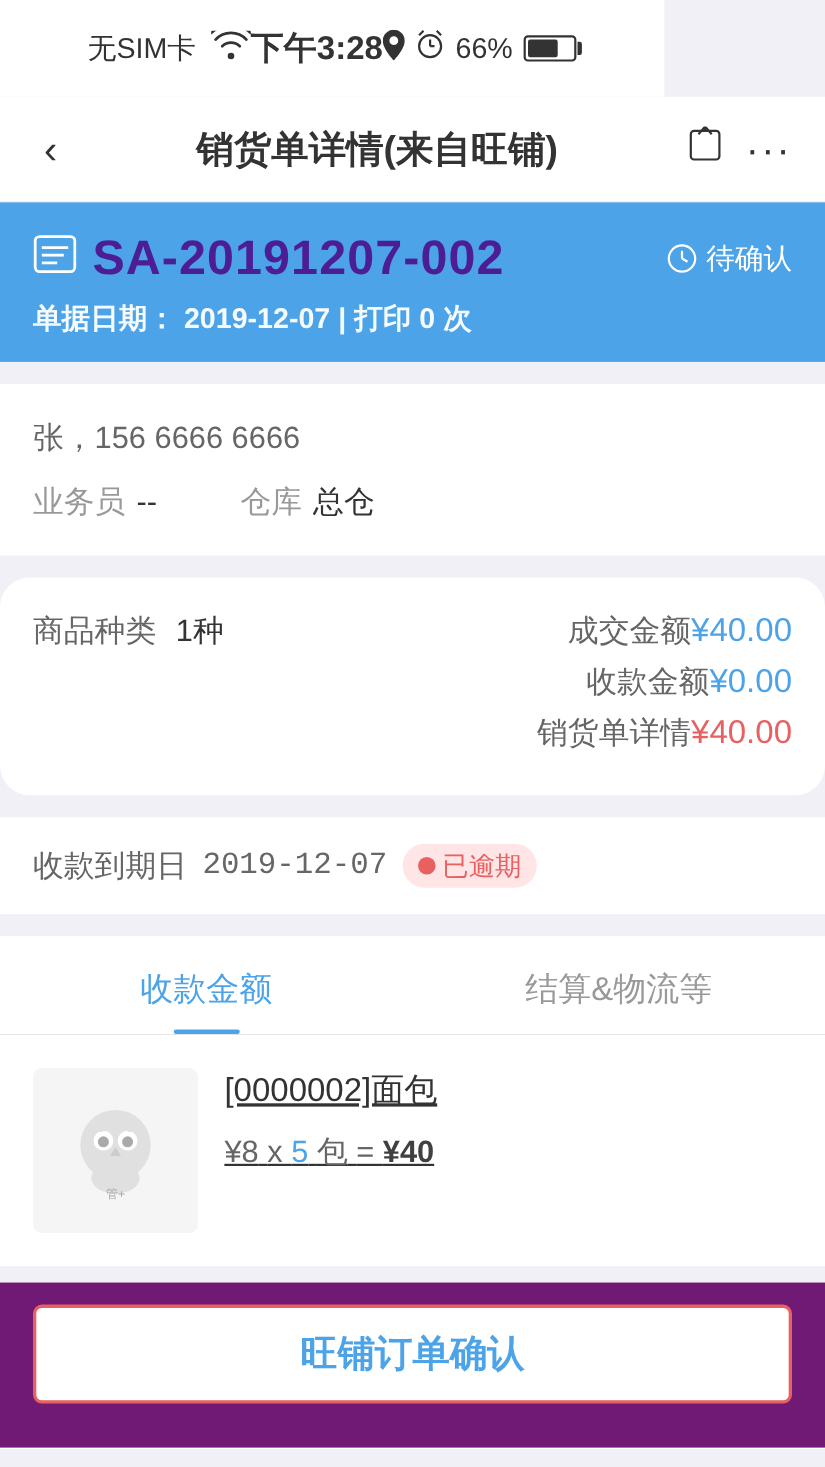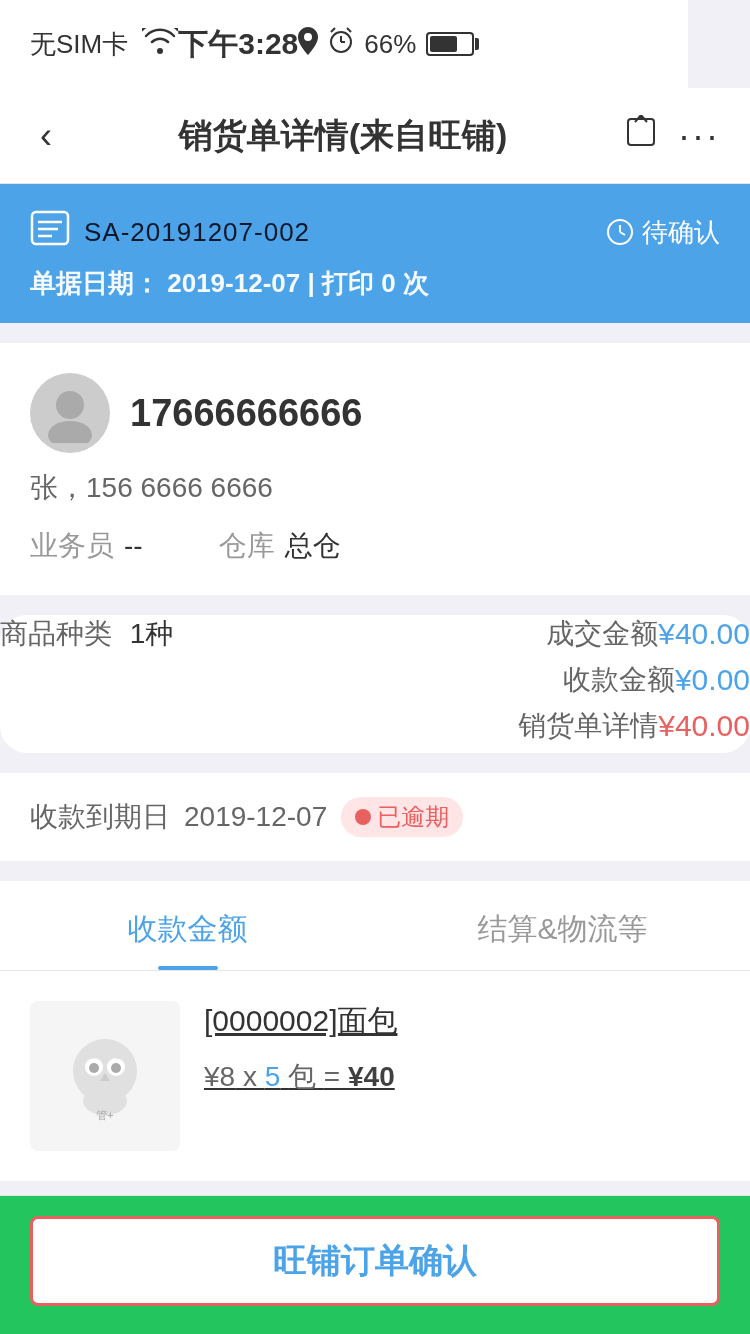--- a/index.html
+++ b/index.html
@@ -8,26 +8,26 @@
       width: 750px;
       min-height: 1334px;
       font-family: -apple-system, "PingFang SC", "Helvetica Neue", Arial, sans-serif;
       background: #f0f0f6;
       font-size: 28px;
       color: #333;
     }
 
     
     .status-bar {
-      width: 688px;
+      width: 604px;
       height: 88px;
       background: #fff;
       display: flex;
       align-items: center;
-      justify-content: flex-start;
+      justify-content: center;
       padding: 0 30px;
       font-size: 26px;
       font-weight: 500;
     }
     .status-left { display: flex; align-items: center; gap: 14px; }
     .status-center { font-size: 30px; font-weight: 600; }
     .status-right { display: flex; align-items: center; gap: 10px; font-size: 26px; }
     .battery-icon {
       width: 48px; height: 24px;
       border: 2px solid #333;
@@ -99,23 +99,23 @@
       align-items: center;
       justify-content: space-between;
       margin-bottom: 12px;
     }
     .order-id-row {
       display: flex;
       align-items: center;
       gap: 14px;
     }
     .order-id {
-      font-size: 26px;
-      font-weight: 400;
-      color: #0f172a;
+      font-size: 44px;
+      font-weight: 700;
+      color: #4c1d95;
       letter-spacing: 1px;
     }
     .order-status {
       display: flex;
       align-items: center;
       gap: 8px;
       color: #fff;
       font-size: 26px;
     }
     .order-date {
@@ -175,20 +175,21 @@
       font-size: 28px;
       color: #666;
     }
     .meta-label { color: #999; }
     .meta-value { color: #333; }
 
     
     .summary-section {
       background: #fff;
       margin-bottom: 20px;
+      padding: 30px;
       display: flex;
       align-items: flex-start;
       justify-content: space-between;
       border-radius: 27px;
     }
     .summary-left { font-size: 28px; color: #666; }
     .summary-left-value { font-size: 28px; color: #333; margin-left: 10px; }
     .summary-right { text-align: right; }
     .summary-row { display: flex; justify-content: flex-end; align-items: center; margin-bottom: 8px; font-size: 28px; color: #666; }
     .amount-blue { color: #4da3e8; font-size: 30px; }
@@ -197,20 +198,21 @@
     
     .due-section {
       background: #fff;
       padding: 24px 30px;
       margin-bottom: 20px;
       display: flex;
       align-items: center;
       gap: 14px;
       font-size: 28px;
       color: #666;
+      font-family: Liberation Mono, monospace;
     }
     .overdue-badge {
       background: #ffe5e5;
       color: #e86060;
       font-size: 24px;
       padding: 4px 14px;
       border-radius: 20px;
       display: flex;
       align-items: center;
       gap: 6px;
@@ -285,25 +287,25 @@
     .product-price {
       font-size: 28px;
       color: #666;
     }
     .price-qty { color: #4da3e8; }
     .price-total { color: #404040; font-weight: 600; }
 
     
     .bottom-area {
       position: fixed;
-      bottom: 0;
+      bottom: 18px;
       left: 0;
       width: 750px;
-      background: #22c55e;
-      padding: 20px 30px 28px;
+      background: #701a75;
+      padding: 20px 30px 40px;
       border-top: 1px solid #e5e5e5;
     }
     .confirm-btn {
       width: 100%;
       height: 90px;
       border: 3px solid #e86060;
       border-radius: 8px;
       background: #fff;
       color: #4da3e8;
       font-size: 34px;
@@ -400,29 +402,20 @@
     <span>2019-12-07</span>
     <span> | </span>
     <span>打印</span>
     <span>0</span>
     <span> </span>
     <span>次</span>
   </div>
 </div>
 
 <div class="content-section" style="margin-top:20px;">
-  <div class="customer-row">
-    <div class="avatar">
-      <svg class="avatar-svg" viewBox="0 0 60 60">
-        <circle cx="30" cy="22" r="14" fill="#aaa"></circle>
-        <ellipse cx="30" cy="52" rx="22" ry="14" fill="#aaa"></ellipse>
-      </svg>
-    </div>
-    <span class="customer-phone">17666666666</span>
-  </div>
   <div class="customer-name">张，156 6666 6666</div>
   <div class="customer-meta">
     <div class="meta-item">
       <span class="meta-label">业务员</span>
       <span class="meta-value">--</span>
     </div>
     <div class="meta-item">
       <span class="meta-label">仓库</span>
       <span class="meta-value">总仓</span>
     </div>

